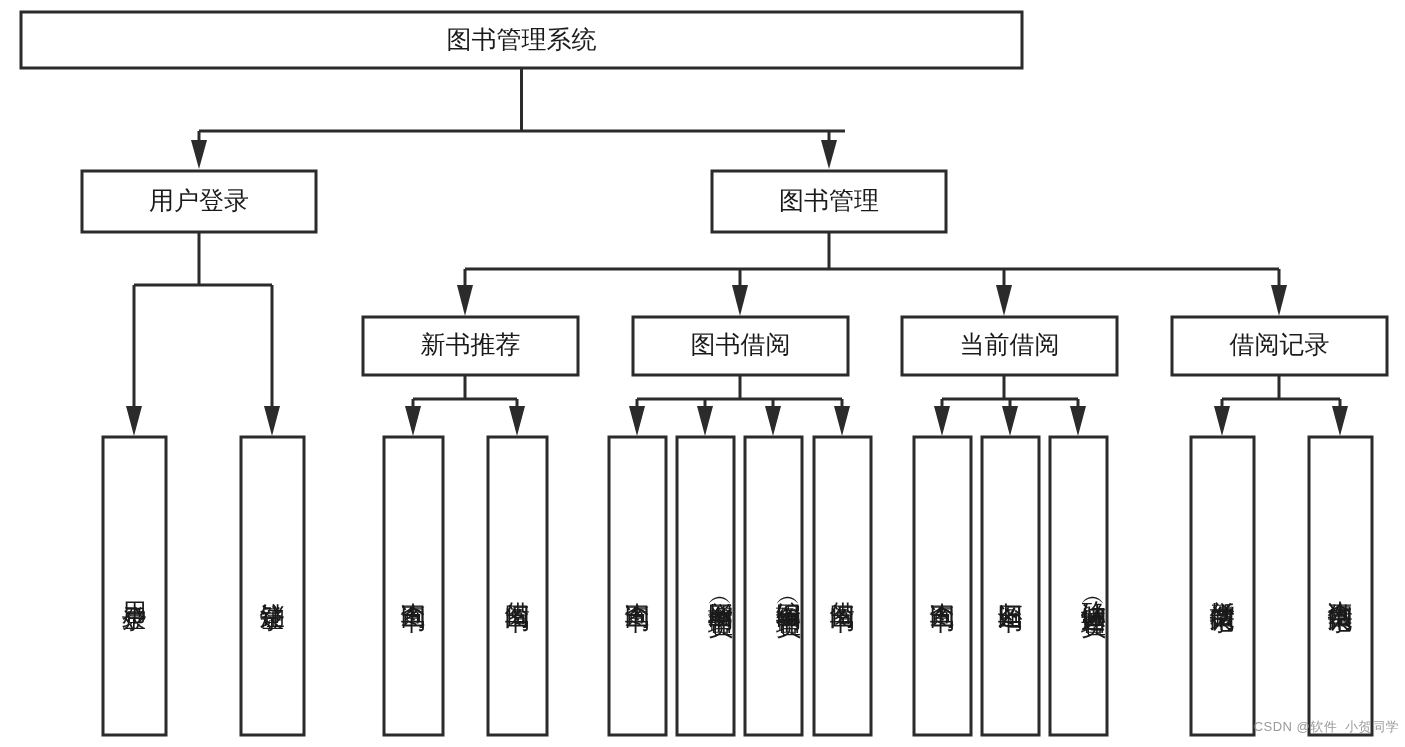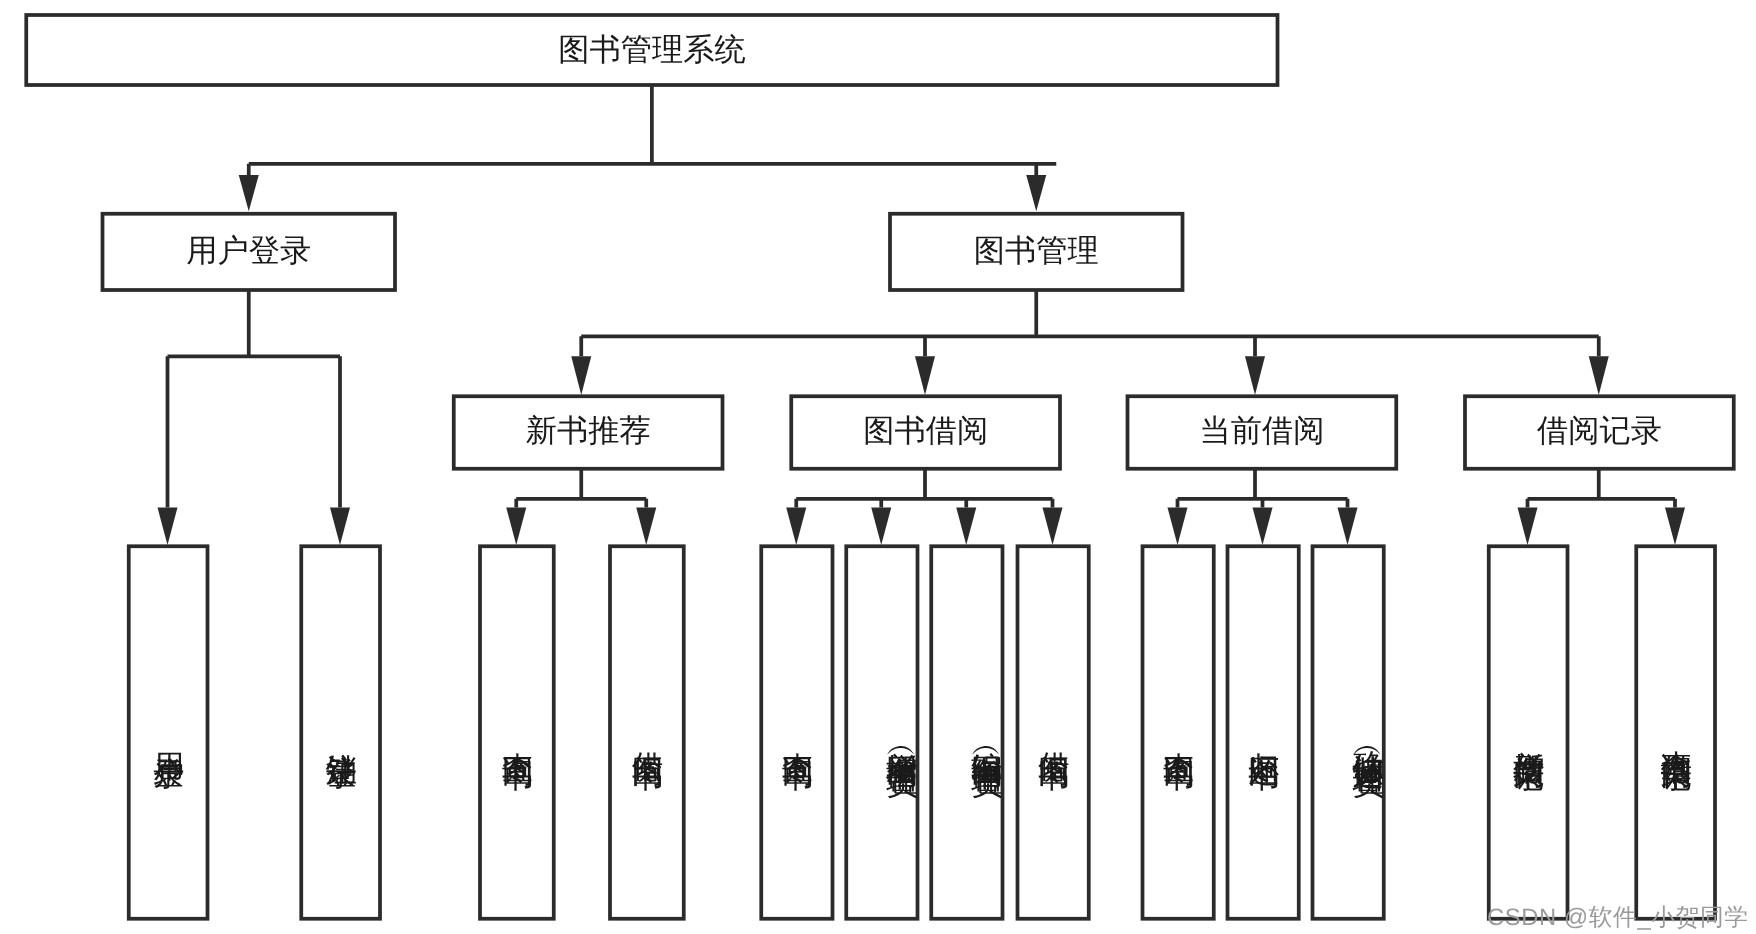--- a/index.html
+++ b/index.html
@@ -65,23 +65,23 @@
     color: #1a1a1a;
     letter-spacing: 2px;
     pointer-events: none;
   }
   .vert-label-box.centered {
     align-items: center;
   }
   .watermark {
     position: absolute;
     right: 6px;
-    bottom: 0;
-    font-family: "Liberation Sans", "DejaVu Sans", sans-serif;
-    font-size: 19px;
+    bottom: 11px;
+    font-family: "Liberation Sans", "DejaVu Sans", sans-serif;
+    font-size: 13px;
     color: #9a9a9a;
     white-space: nowrap;
     letter-spacing: 0.5px;
   }
 </style>
 </head>
 <body>
 
 <div id="diagram-root">
 

